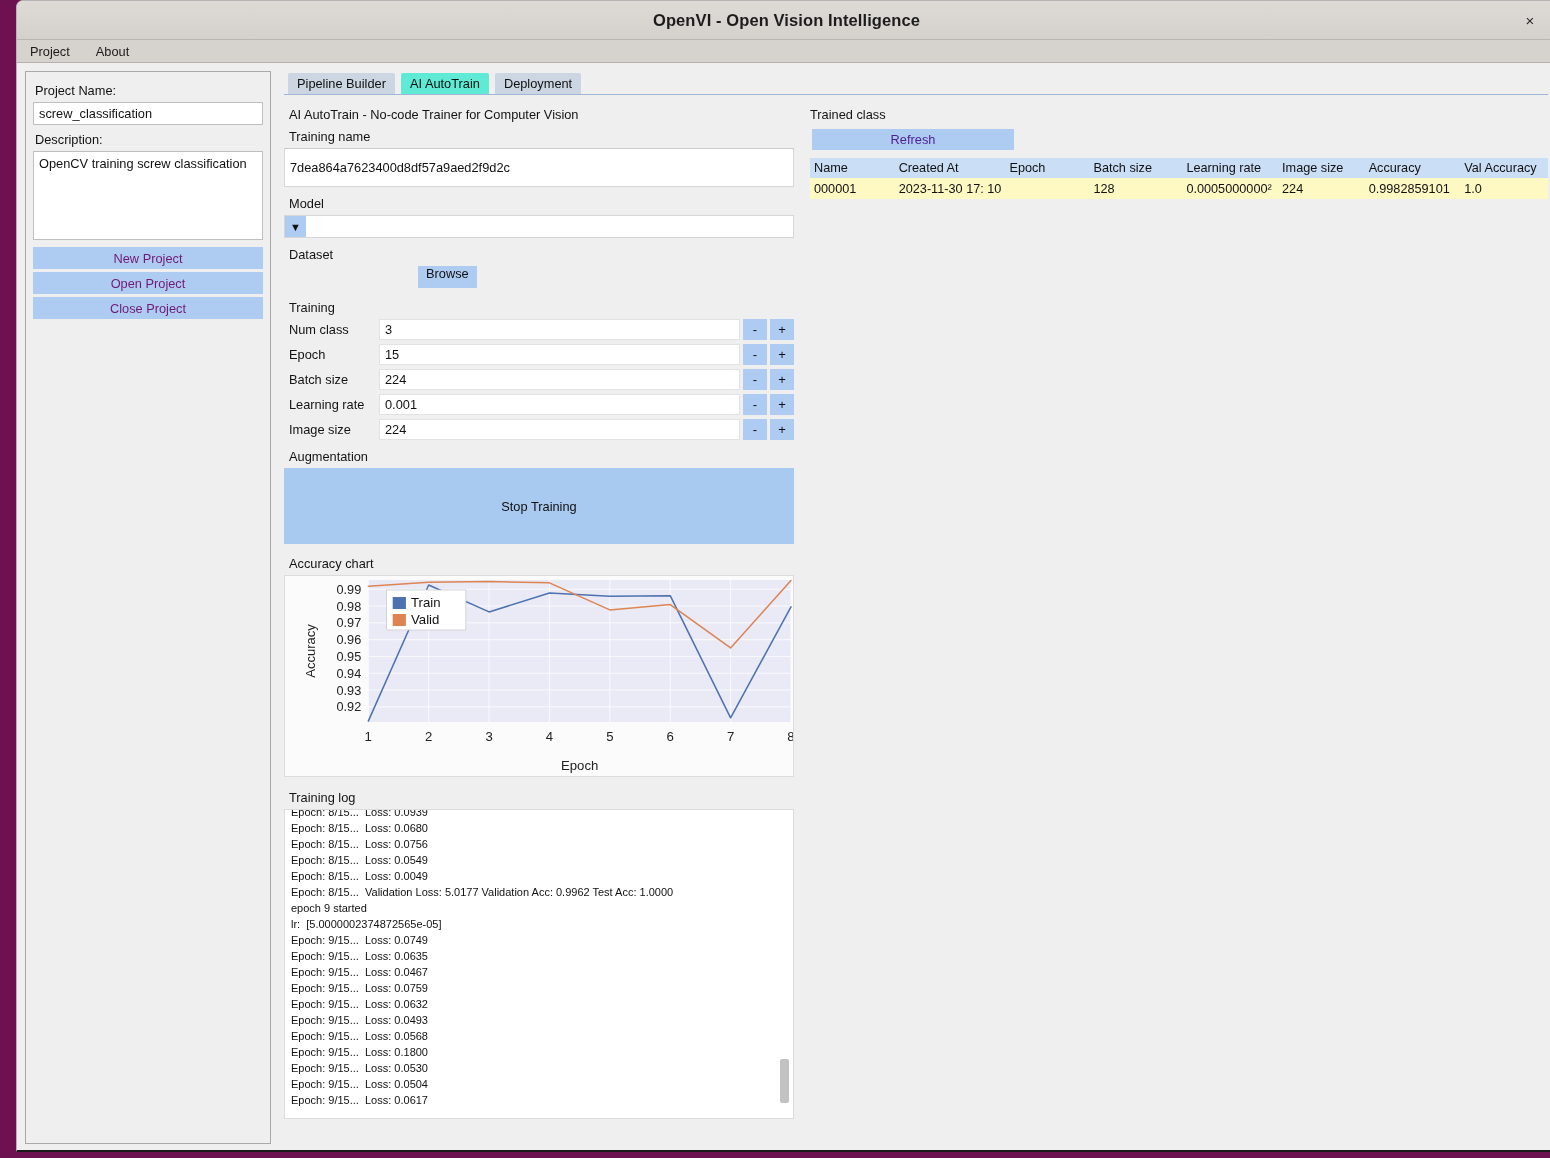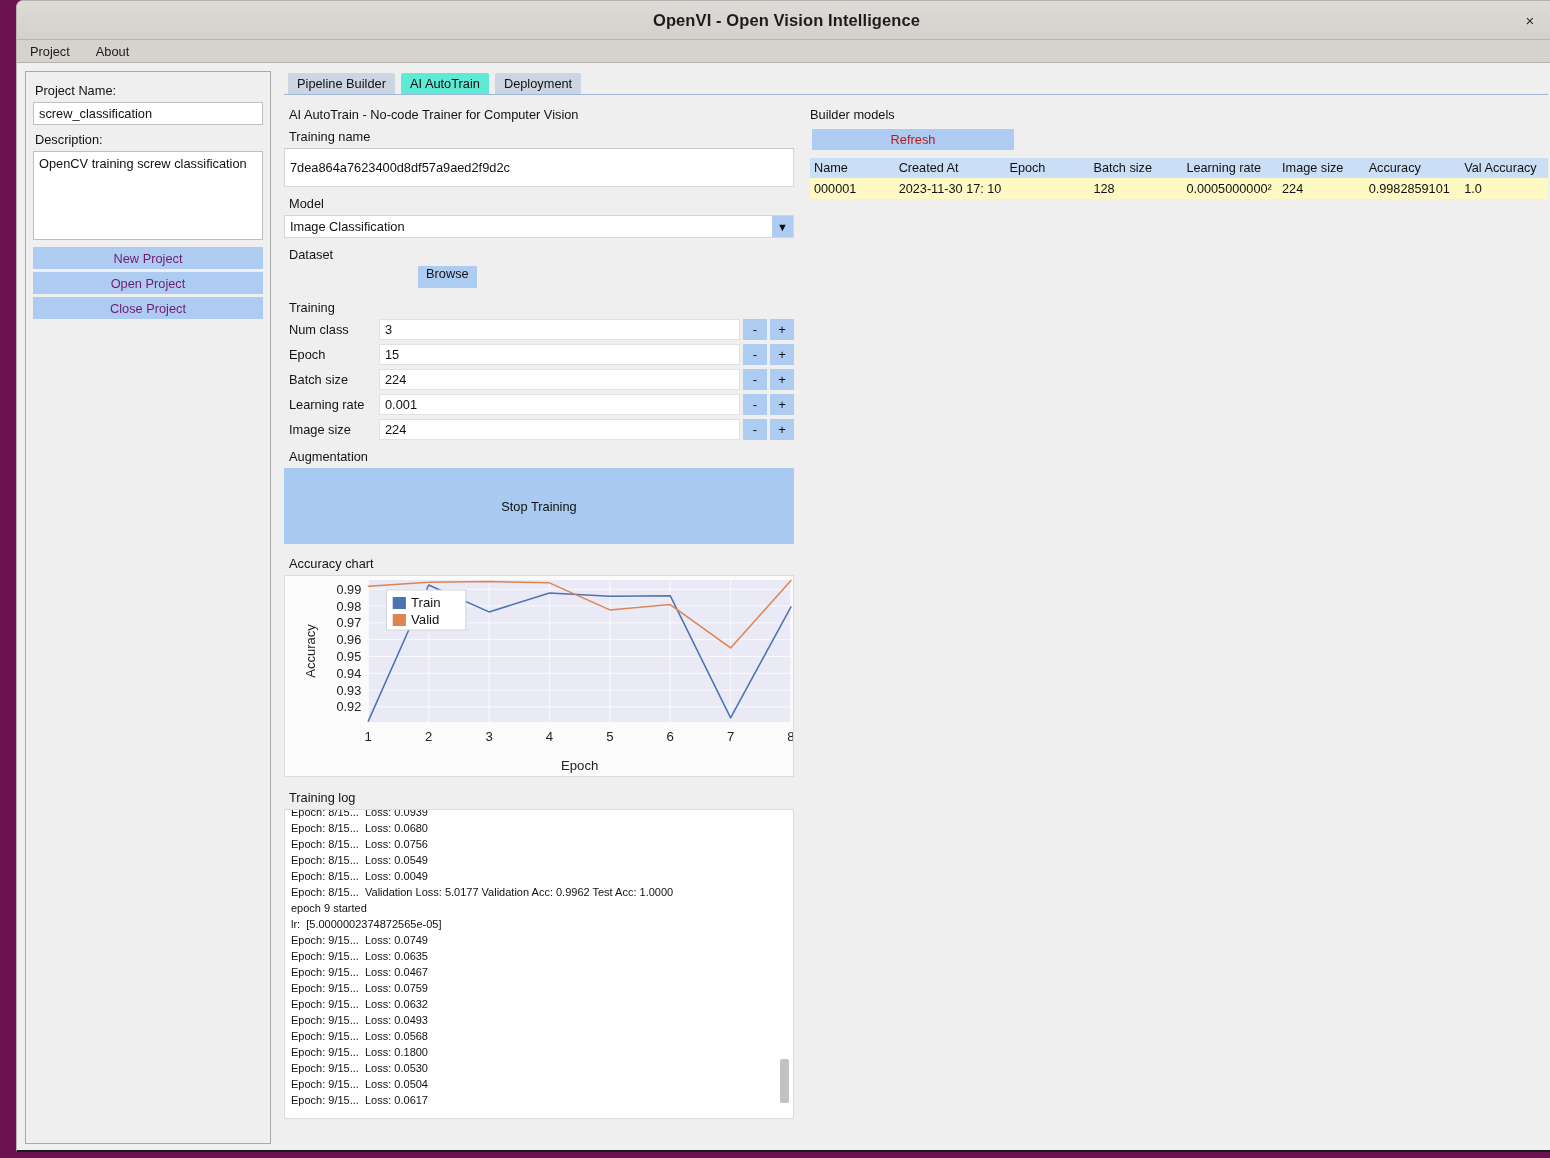--- a/index.html
+++ b/index.html
@@ -335,21 +335,21 @@
     padding-left: 16px;
     min-width: 0;
   }
   #models-title { font-size: 12.8px; color: #131313; margin-bottom: 7px; }
   #refresh-btn {
     width: 202px;
     height: 21px;
     background: #aeccf2;
     border: none;
     font-size: 12.8px;
-    color: #b91c1c;
+    color: #4c1d95;
     font-family: "Liberation Sans", sans-serif;
     cursor: pointer;
     display: flex; align-items: center; justify-content: center;
     margin: 0 0 8px 2px;
   }
   #models-table { width: 100%; border-collapse: collapse; }
   #models-table thead th {
     background: #cadef5;
     font-size: 12.7px;
     font-weight: normal;
@@ -409,21 +409,20 @@
         <div id="panes">
 
           <div id="form-pane">
             <div class="section-title">AI AutoTrain - No-code Trainer for Computer Vision</div>
 
             <div class="field-label">Training name</div>
             <input class="text-input" type="text" value="7dea864a7623400d8df57a9aed2f9d2c" style="">
 
             <div class="field-label">Model</div>
             <div class="combo">
-              <div class="combo-text">Image Classification</div>
               <div class="combo-arrow">▼</div>
             </div>
 
             <div class="field-label">Dataset</div>
             <div class="row" style="margin-bottom:12px;">
               <div id="browse-btn">Browse</div>
             </div>
 
             <div class="field-label">Training</div>
 
@@ -530,21 +529,21 @@
 Epoch: 9/15...  Loss: 0.0530
 Epoch: 9/15...  Loss: 0.0504
 Epoch: 9/15...  Loss: 0.0617</div>
               <div id="log-scrollbar">
                 <div id="log-thumb"></div>
               </div>
             </div>
           </div>
 
           <div id="models-pane">
-            <div id="models-title">Builder models</div>
+            <div id="models-title">Trained class</div>
             <div id="refresh-btn">Refresh</div>
             <table id="models-table">
               <thead>
                 <tr>
                   <th style="width:12%">Name</th>
                   <th style="width:13%">Created At</th>
                   <th style="width:12%">Epoch</th>
                   <th style="width:13%">Batch size</th>
                   <th style="width:13%">Learning rate</th>
                   <th style="width:12%">Image size</th>

